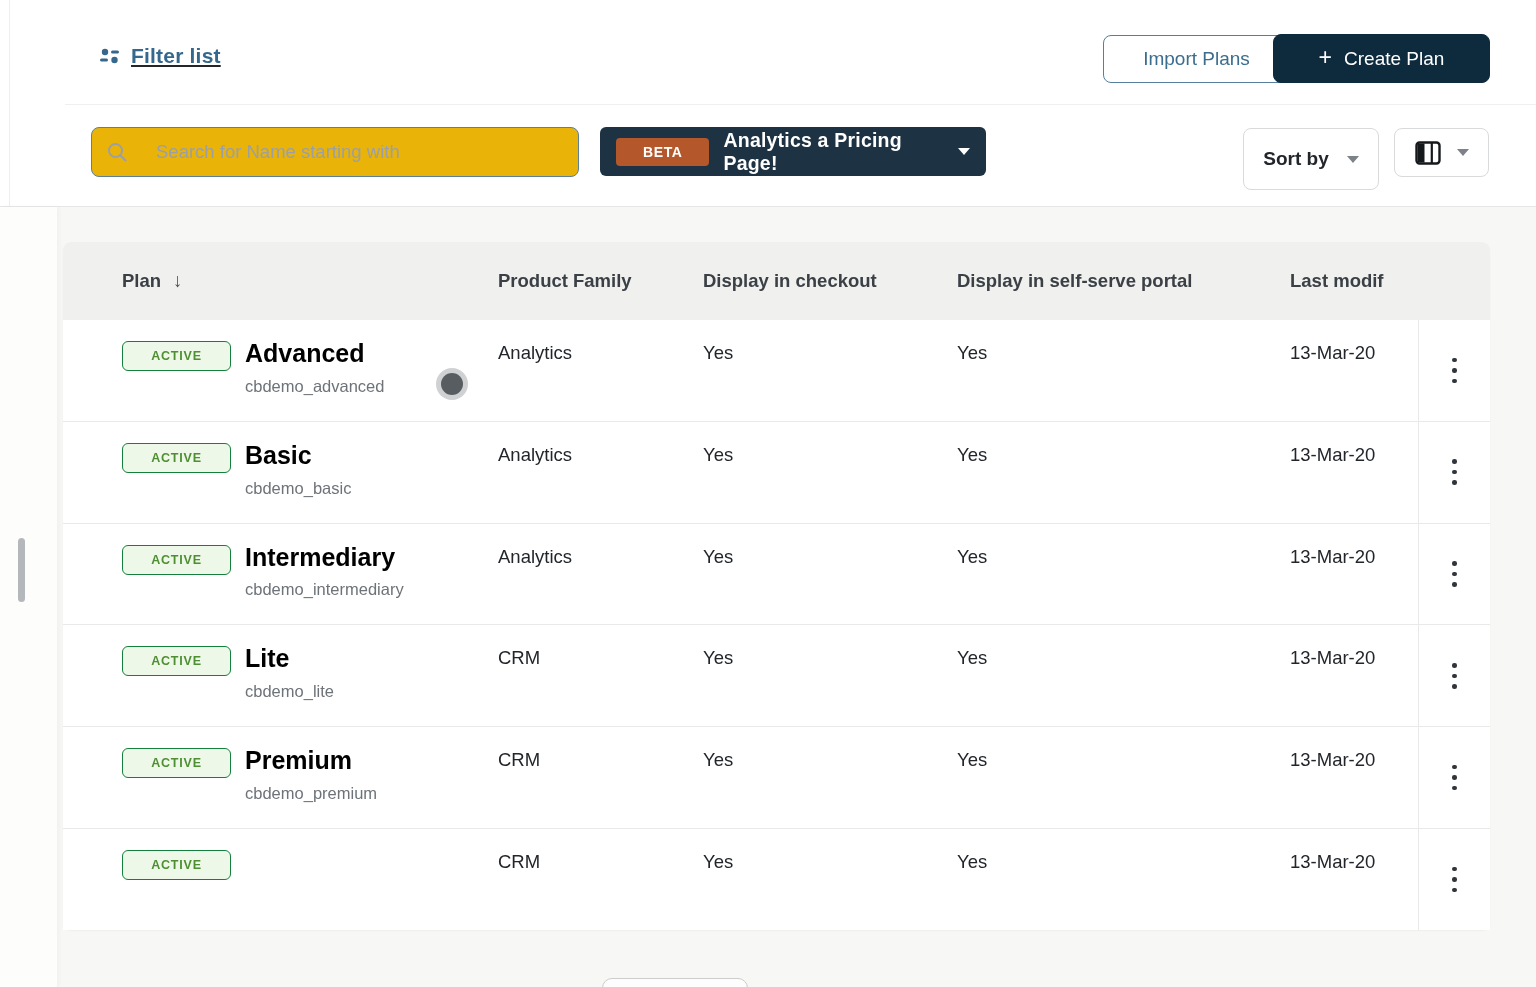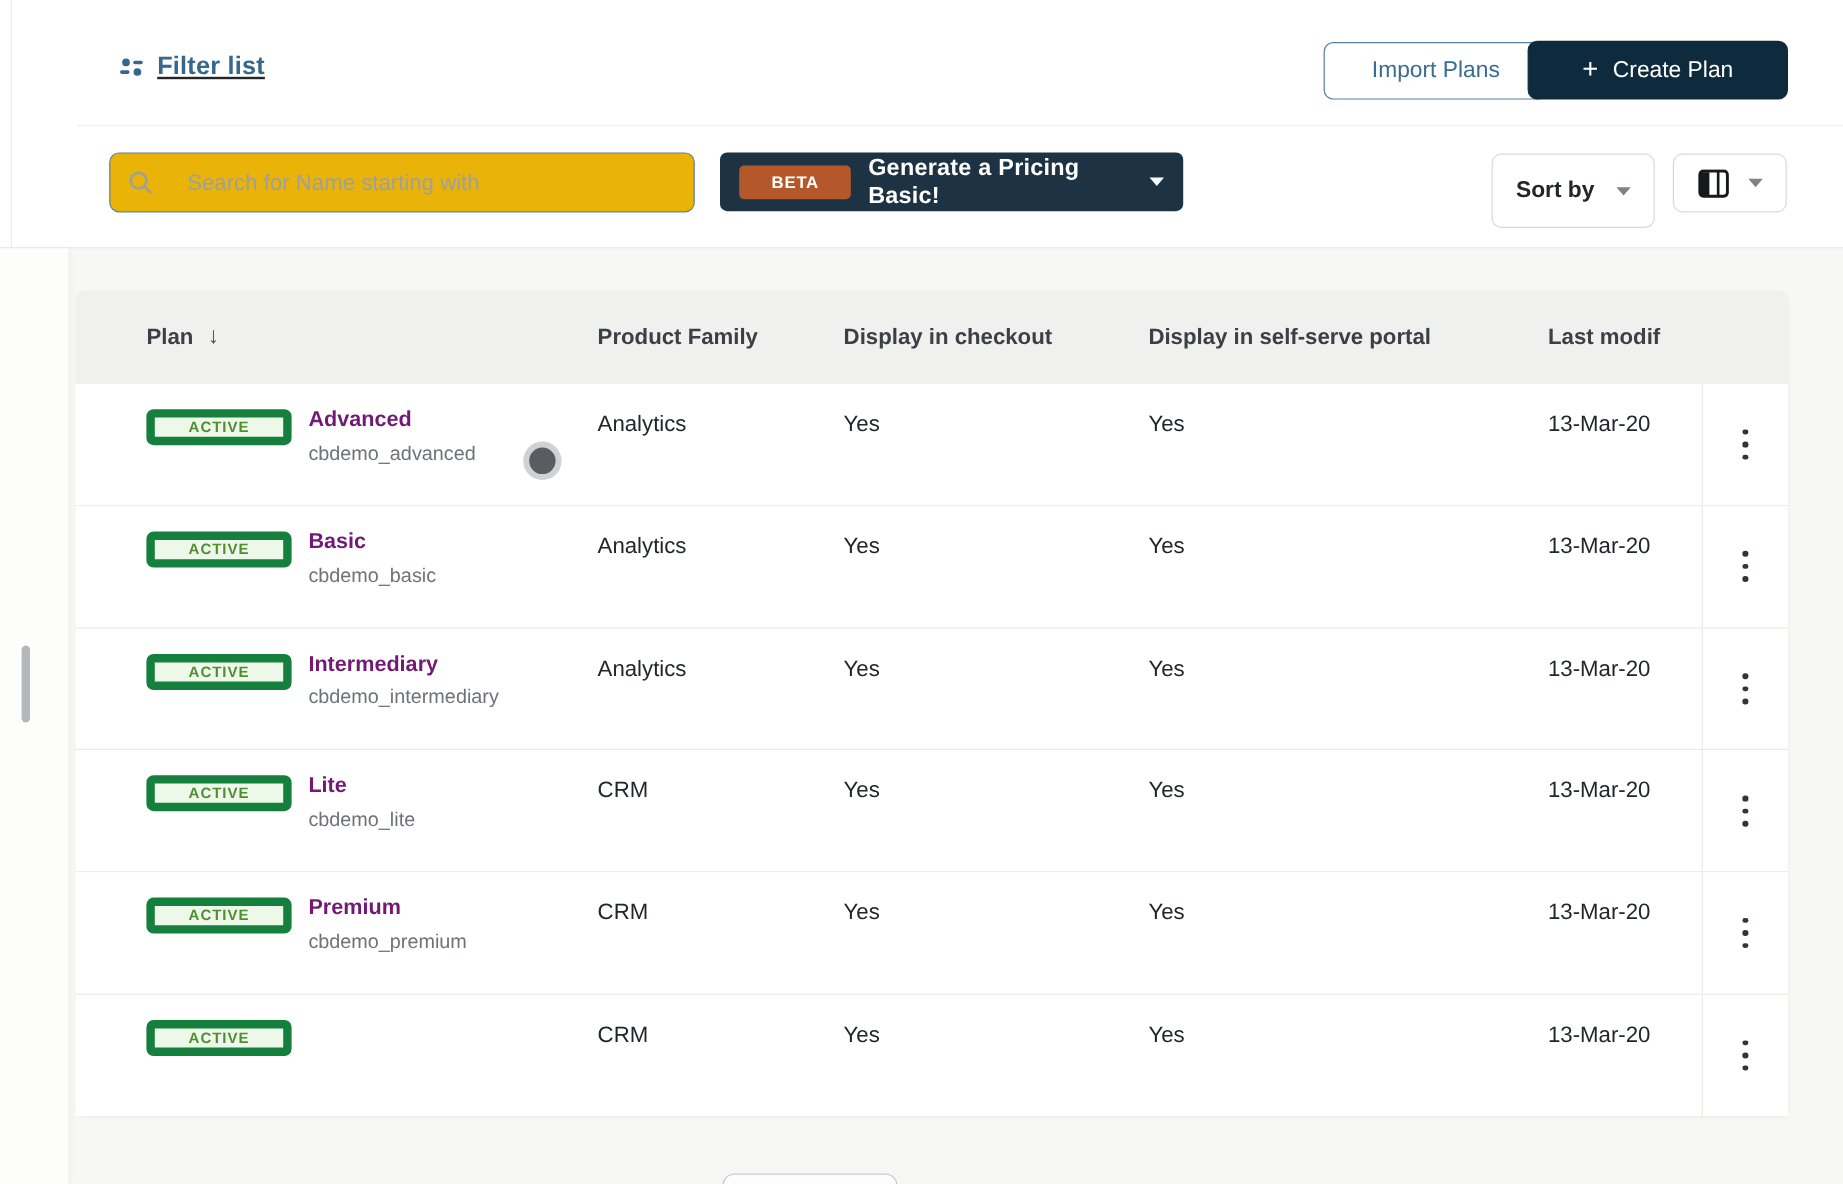--- a/index.html
+++ b/index.html
@@ -118,27 +118,27 @@
   .sort-arrow { font-size: 19px; color: #4a4f54; font-weight: 400; }
 
   .tbody { flex: 1; display: flex; flex-direction: column; }
   .trow { flex: 1; border-bottom: 1px solid #e9e9e8; position: relative; background: #fff; }
   .trow:last-child { border-bottom: none; }
 
   .cell { font-size: 18.5px; color: #22262b; padding-top: 22px; white-space: nowrap; }
   .c-plan { padding-left: 59px; padding-top: 19px; display: flex; align-items: flex-start; gap: 14px; }
   .badge {
     display: inline-flex; align-items: center; justify-content: center;
-    width: 121px; height: 30px; border-radius: 6px;
-    background: #eef8e8; border: 7px solid #15803d;
+    width: 109px; height: 30px; border-radius: 6px;
+    background: #eef8e8; border: 1px solid #15803d;
     font-size: 12.5px; font-weight: bold; letter-spacing: 0.8px; color: #4f8f33;
     flex: none; margin-top: 2px;
   }
   .pnw { display: flex; flex-direction: column; }
-  .pname { font-size: 18px; font-weight: 600; color: #701a75; line-height: 1.15; }
+  .pname { font-size: 25px; font-weight: 600; color: #000000; line-height: 1.15; }
   .pid { font-size: 16.5px; color: #6d7378; margin-top: 9px; }
 
   .c-act {
     border-left: 1px solid #e9e9e8; padding: 0;
     display: flex; align-items: center; justify-content: center;
   }
   .kebab {
     display: flex; flex-direction: column; gap: 6px; padding: 10px 14px; cursor: pointer;
   }
   .kebab .dot { width: 4.5px; height: 4.5px; border-radius: 50%; background: #2f353b; }
@@ -192,21 +192,21 @@
       <svg class="icon-svg" width="22" height="22" viewBox="0 0 22 22">
         <circle cx="9.5" cy="9.5" r="6.5" fill="none" stroke="#9aa0a6" stroke-width="2"></circle>
         <line x1="14.5" y1="14.5" x2="19.5" y2="19.5" stroke="#9aa0a6" stroke-width="2" stroke-linecap="round"></line>
       </svg>
     </span>
     <input type="text" placeholder="Search for Name starting with" style="">
   </div>
 
   <div class="pricing-btn">
     <span class="beta-badge">BETA</span>
-    <span class="pricing-label">Generate a Pricing Basic!</span>
+    <span class="pricing-label">Analytics a Pricing Page!</span>
     <span class="caret-down"></span>
   </div>
 
   <div class="btn sort-btn">
     <span>Sort by</span>
     <span class="caret-down caret-gray"></span>
   </div>
 
   <div class="btn view-btn">
     <span>

